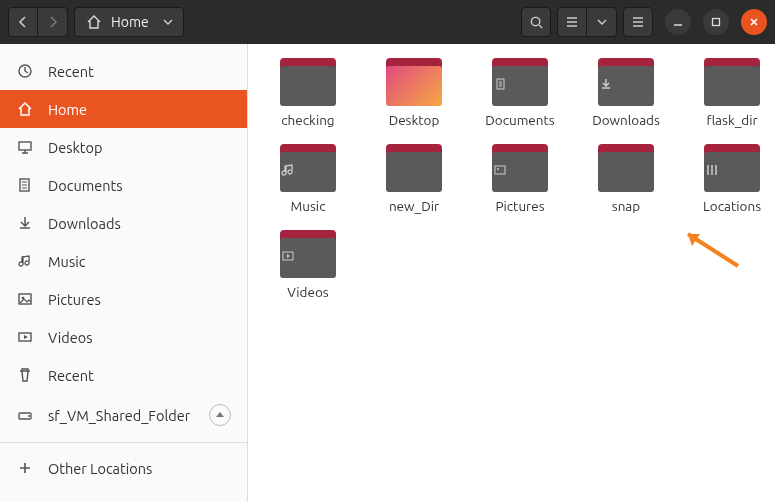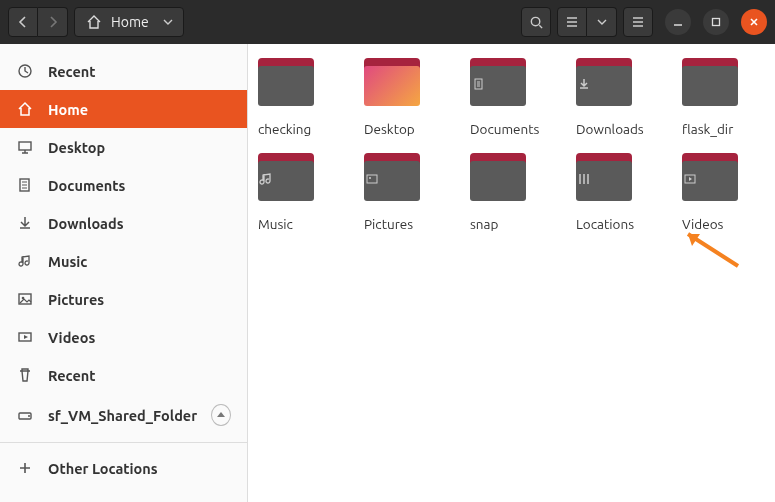--- a/index.html
+++ b/index.html
@@ -12,29 +12,29 @@
 .tb-group .tb-btn:first-child { border-radius: 4px 0 0 4px; }
 .tb-group .tb-btn:last-child { border-radius: 0 4px 4px 0; border-left: none; }
 .path-bar { background: #3a3a3a; border: 1px solid #1a1a1a; border-radius: 4px; height: 30px; display: flex; align-items: center; padding: 0 10px; gap: 8px; color: #eee; font-size: 14px; min-width: 110px; }
 .spacer { flex: 1; }
 .win-btn { width: 26px; height: 26px; border-radius: 50%; display: flex; align-items: center; justify-content: center; cursor: pointer; margin-left: 6px;}
 .win-btn.min, .win-btn.max { background: #3a3a3a; color: #ddd; }
 .win-btn.close { background: #e95420; color: #fff; }
 
 .body-area { display: flex; height: calc(100% - 44px); }
 .sidebar { width: 248px; background: #fafafa; border-right: 1px solid #ddd; padding-top: 8px; overflow-y: auto; }
-.side-item { display: flex; align-items: center; gap: 14px; padding: 10px 16px; font-size: 14.5px; color: #333; cursor: pointer; position: relative; font-weight: bold; }
+.side-item { display: flex; align-items: center; gap: 14px; padding: 10px 16px; font-size: 14.5px; color: #333; cursor: pointer; position: relative; }
 .side-item.active { background: #e95420; color: #fff; }
 .side-item .eject { margin-left: auto; width: 22px; height: 22px; border-radius: 50%; border: 1px solid #bbb; display: flex; align-items: center; justify-content: center; font-size: 10px;}
 .side-sep { border-top: 1px solid #ddd; margin: 6px 0; }
 .side-icon { width: 18px; height: 18px; display:flex; align-items:center; justify-content:center; flex-shrink:0;}
 
 .content { flex:1; padding: 14px 10px; overflow-y:auto; position:relative;}
 .grid { display: grid; grid-template-columns: repeat(5, 100px); gap: 16px 6px; }
-.item { display:flex; flex-direction:column; align-items:flex-start; gap:15px; cursor:pointer; }
+.item { display:flex; flex-direction:column; align-items:center; gap:6px; cursor:pointer; }
 .folder-icon { width: 56px; height: 48px; position: relative; }
 .folder-tab { position:absolute; top:0; left:0; width:100%; height:14px; background:#a6233e; border-radius: 4px 4px 0 0;}
 .folder-body { position:absolute; top:8px; left:0; width:100%; height:40px; background:#5a5a5a; border-radius: 3px;}
 .folder-emblem { position:absolute; top:18px; left:0; width:100%; text-align:center; color:#ccc; font-size:16px;}
 .desktop-body { background: linear-gradient(135deg, #e04a7f, #f5a742);}
 .item-label { font-size: 13.5px; color: #333; text-align:center; max-width:96px;}
 
 .arrow-annot { position:absolute; left:430px; top:182px; pointer-events:none;}
 svg { display:block; }
 </style>
@@ -269,20 +269,27 @@
                 <path d="M6 3v8a2 2 0 11-1-1.7V4l7-1v7a2 2 0 11-1-1.7" stroke="#ccc" stroke-width="1.3" fill="none"></path>
               </svg>
             </span>
           </div>
           <div class="item-label">Music</div>
         </div>
         <div class="item">
           <div class="folder-icon">
             <div class="folder-tab"></div>
             <div class="folder-body"></div>
+          </div>
+          <div class="item-label">new_Dir</div>
+        </div>
+        <div class="item">
+          <div class="folder-icon">
+            <div class="folder-tab"></div>
+            <div class="folder-body"></div>
             <span class="folder-emblem">
               <svg width="16" height="16" viewBox="0 0 16 16">
                 <rect x="3" y="4" width="10" height="8" stroke="#ccc" fill="none"></rect>
                 <circle cx="6" cy="7" r="1" fill="#ccc"></circle>
               </svg>
             </span>
           </div>
           <div class="item-label">Pictures</div>
         </div>
         <div class="item">

